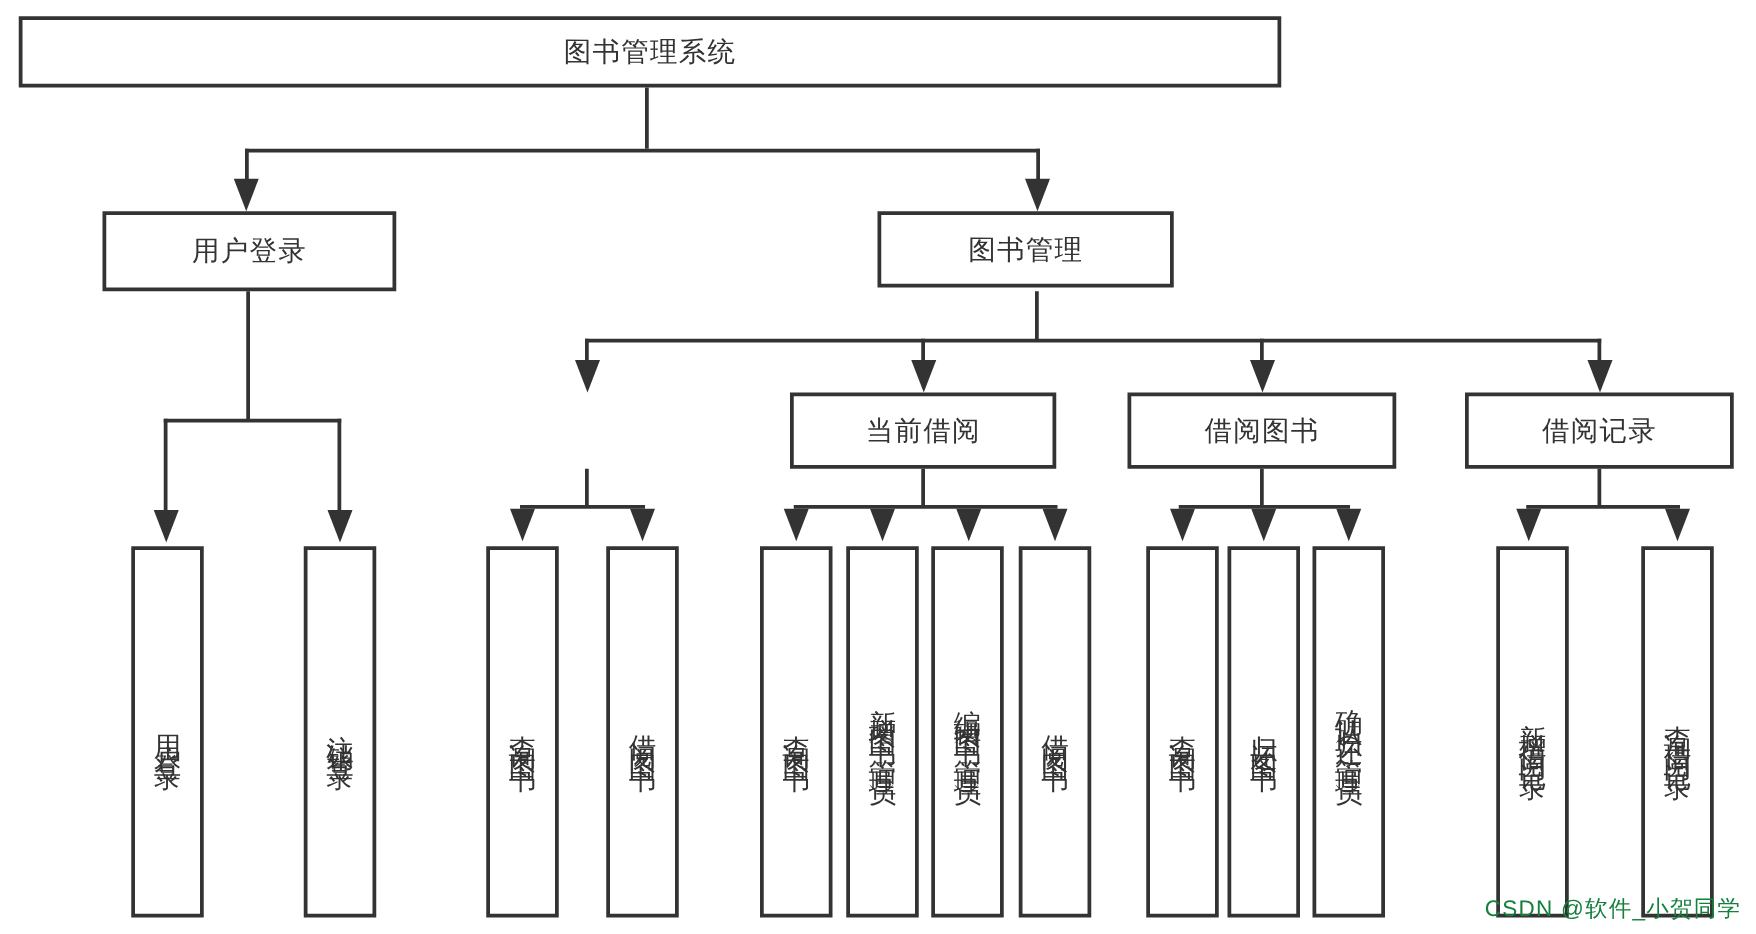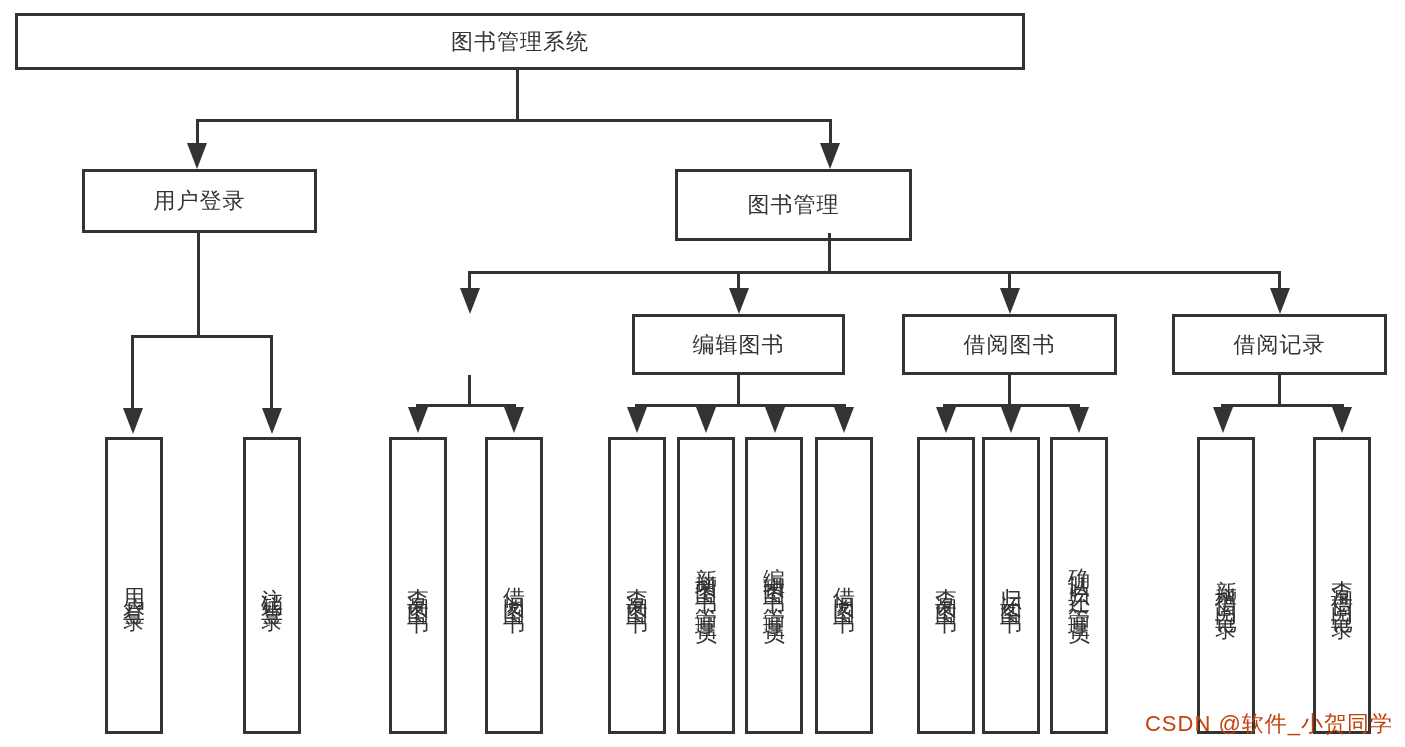--- a/index.html
+++ b/index.html
@@ -30,22 +30,22 @@
   .ln{position:absolute;background:#333333;}
   .arr{
     position:absolute;width:0;height:0;
     border-left:10px solid transparent;
     border-right:10px solid transparent;
     border-top:26px solid #333333;
   }
   #watermark{
     position:absolute;
     right:12px;bottom:8px;
-    font-size:22px;
-    color:#c2410c;
+    font-size:18px;
+    color:#15803d;
     letter-spacing:1px;
     white-space:nowrap;
   }
 </style>
 </head>
 <body>
 
 <div id="stage">
 
   <div class="box hbox" style="left:15px;top:13px;width:1010px;height:57px;">
@@ -55,21 +55,21 @@
   <div class="ln" style="left:516px;top:70px;width:3px;height:49px;"></div>
   <div class="ln" style="left:196px;top:119px;width:636px;height:3px;"></div>
   <div class="ln" style="left:196px;top:119px;width:3px;height:26px;"></div>
   <div class="ln" style="left:829px;top:119px;width:3px;height:26px;"></div>
   <div class="arr" style="left:187px;top:143px;"></div>
   <div class="arr" style="left:820px;top:143px;"></div>
 
   <div class="box hbox" style="left:82px;top:169px;width:235px;height:64px;">
     <span>用户登录</span>
   </div>
-  <div class="box hbox" style="left:675px;top:169px;width:237px;height:72px;">
+  <div class="box hbox" style="left:702px;top:169px;width:237px;height:61px;">
     <span>图书管理</span>
   </div>
 
   <div class="ln" style="left:197px;top:233px;width:3px;height:104px;"></div>
   <div class="ln" style="left:131px;top:335px;width:142px;height:3px;"></div>
   <div class="ln" style="left:131px;top:335px;width:3px;height:75px;"></div>
   <div class="ln" style="left:270px;top:335px;width:3px;height:75px;"></div>
   <div class="arr" style="left:123px;top:408px;"></div>
   <div class="arr" style="left:262px;top:408px;"></div>
 
@@ -78,21 +78,21 @@
   <div class="ln" style="left:468px;top:271px;width:3px;height:20px;"></div>
   <div class="ln" style="left:737px;top:271px;width:3px;height:20px;"></div>
   <div class="ln" style="left:1008px;top:271px;width:3px;height:20px;"></div>
   <div class="ln" style="left:1278px;top:271px;width:3px;height:20px;"></div>
   <div class="arr" style="left:460px;top:288px;"></div>
   <div class="arr" style="left:729px;top:288px;"></div>
   <div class="arr" style="left:1000px;top:288px;"></div>
   <div class="arr" style="left:1270px;top:288px;"></div>
 
   <div class="box hbox" style="left:632px;top:314px;width:213px;height:61px;">
-    <span>编辑图书</span>
+    <span>当前借阅</span>
   </div>
   <div class="box hbox" style="left:902px;top:314px;width:215px;height:61px;">
     <span>借阅图书</span>
   </div>
   <div class="box hbox" style="left:1172px;top:314px;width:215px;height:61px;">
     <span>借阅记录</span>
   </div>
 
   <div class="ln" style="left:468px;top:375px;width:3px;height:31px;"></div>
   <div class="ln" style="left:416px;top:404px;width:100px;height:3px;"></div>

